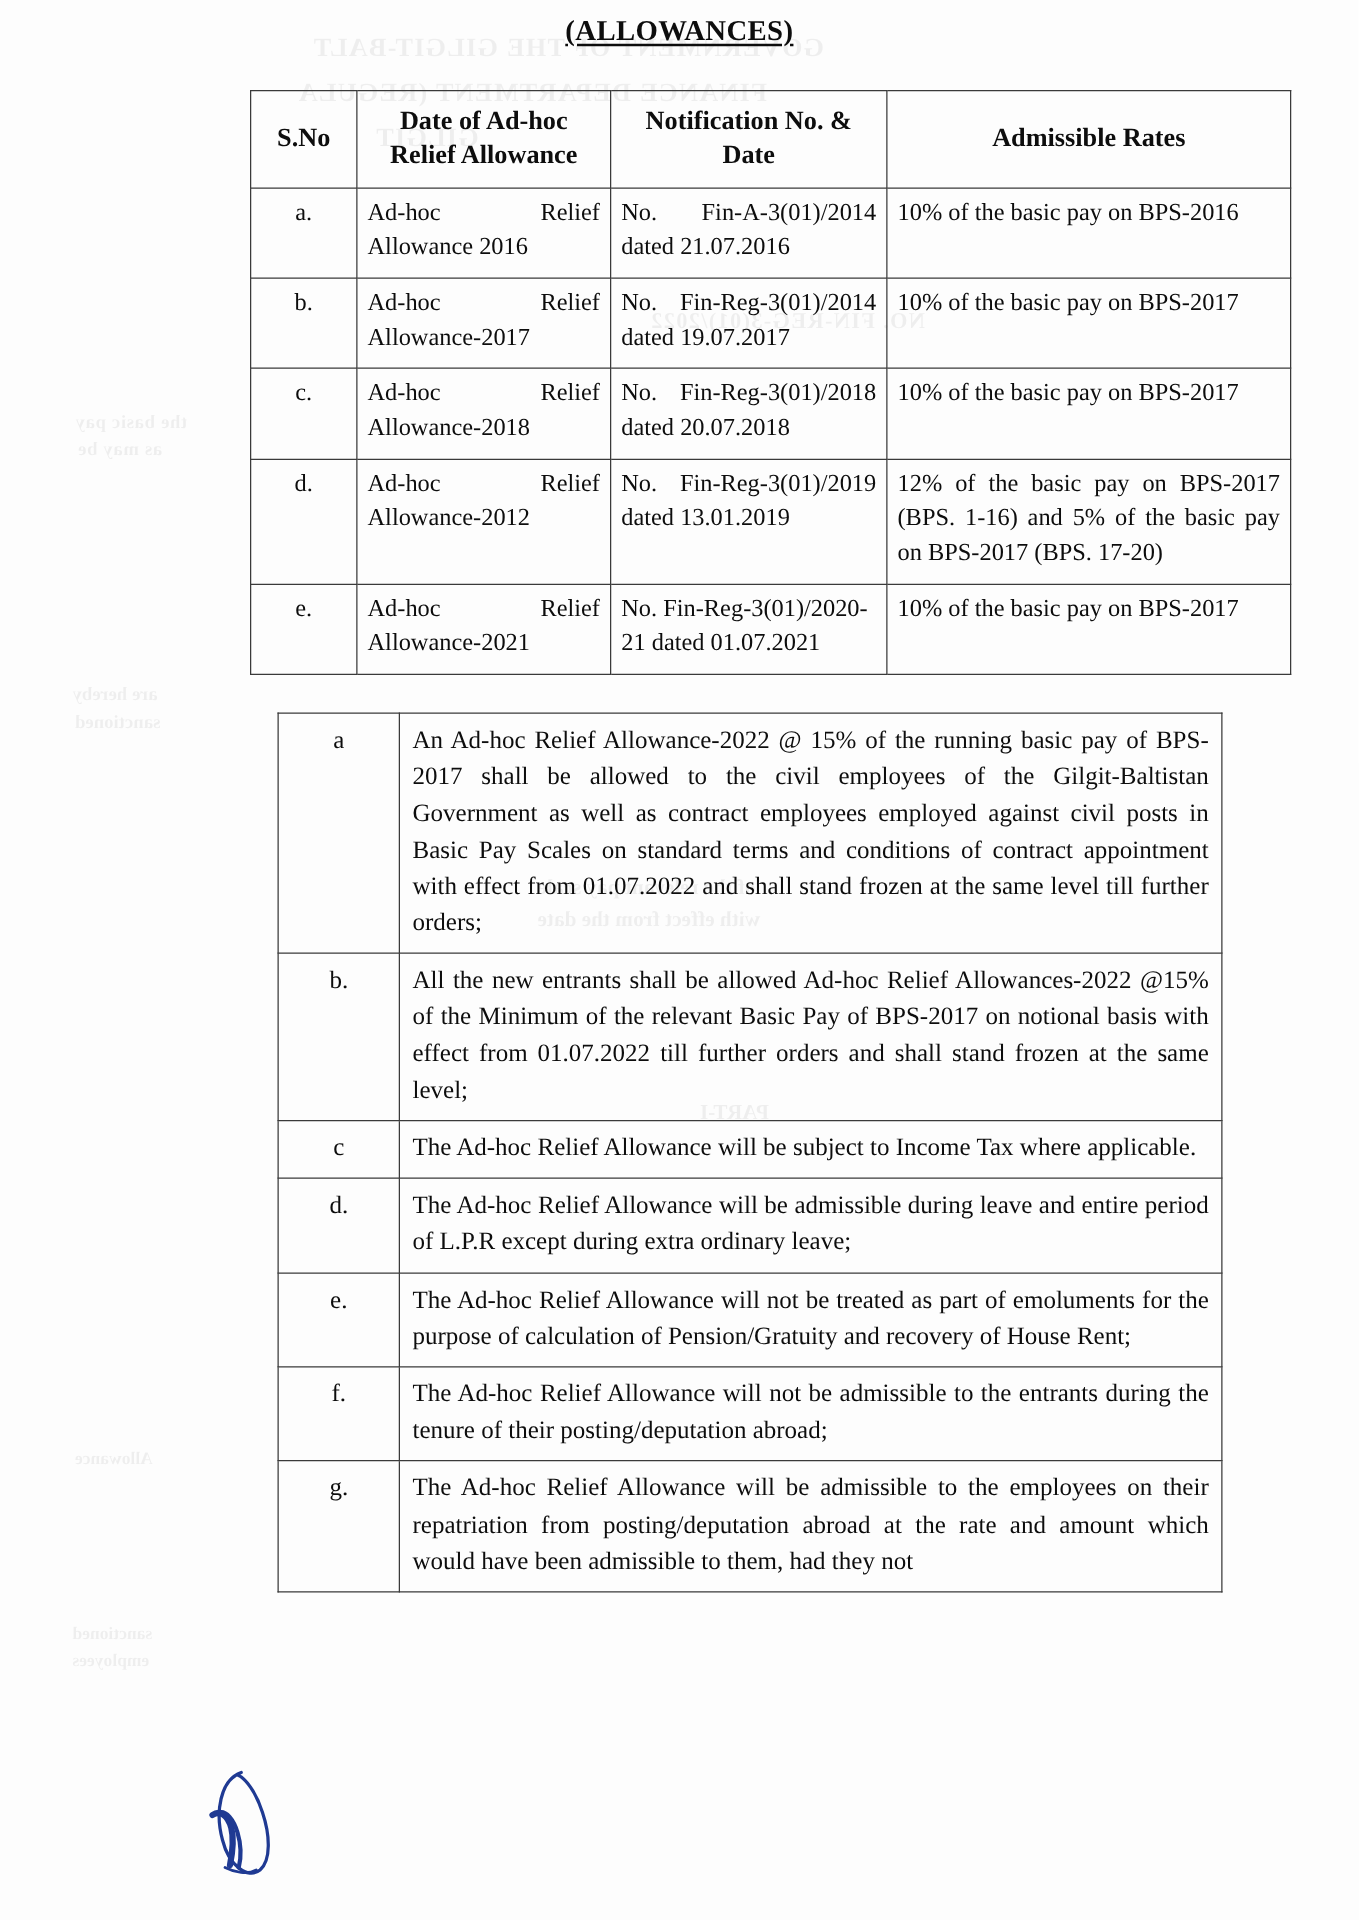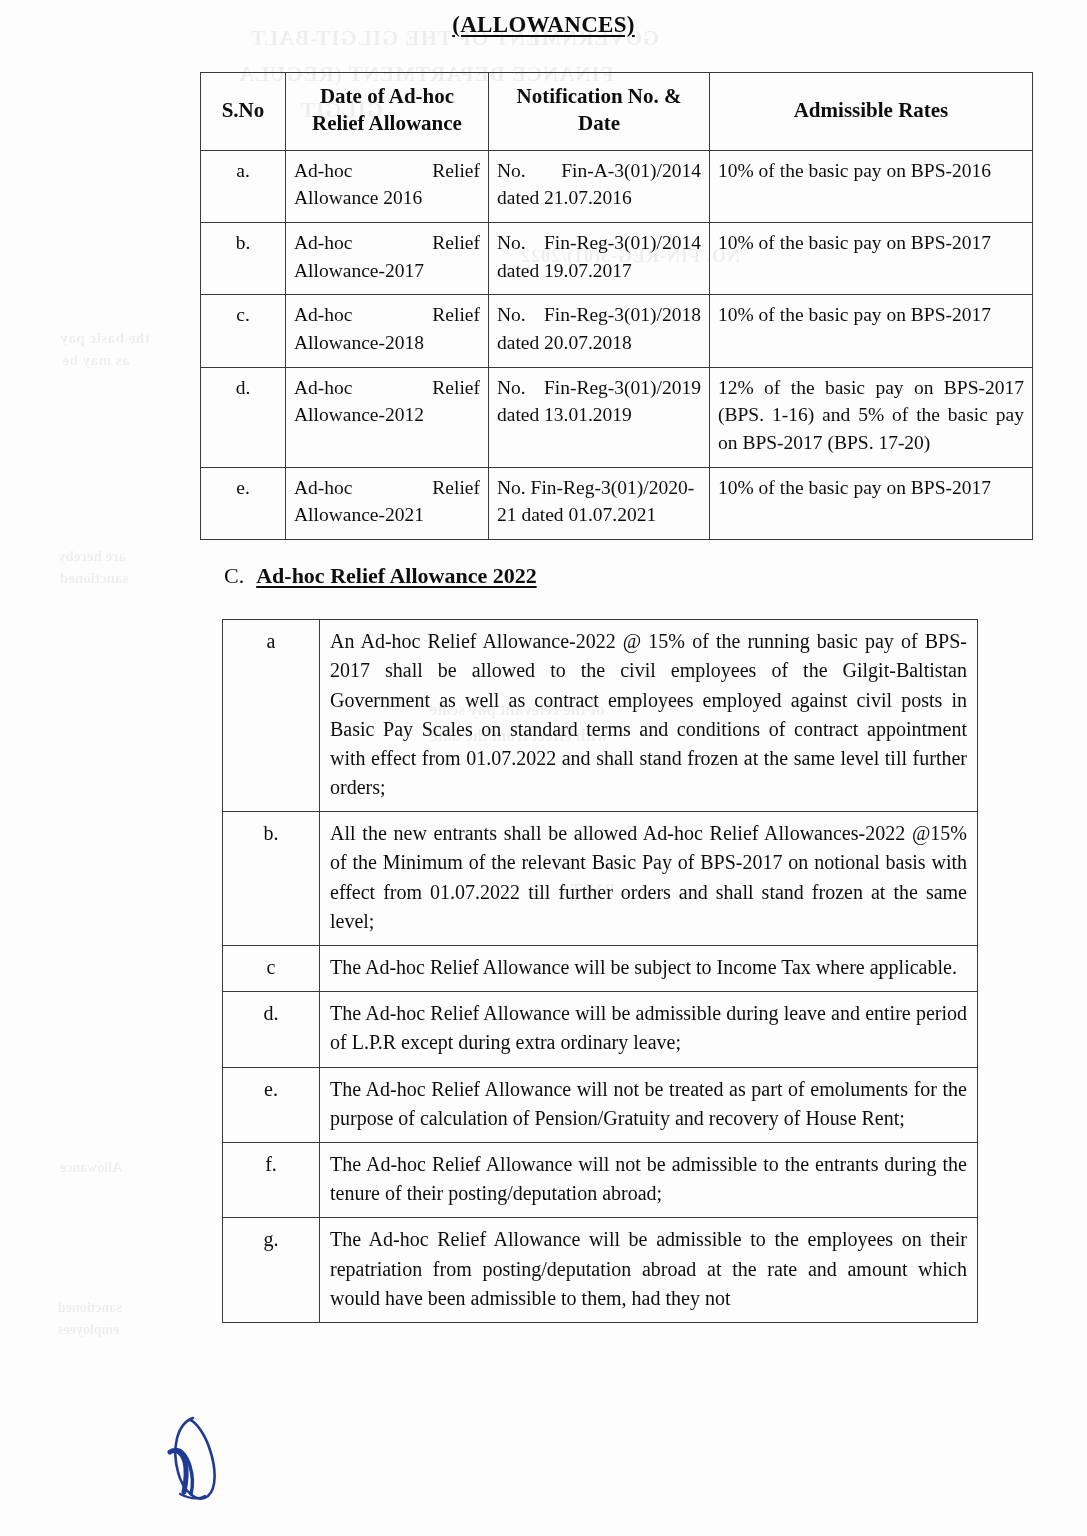--- a/index.html
+++ b/index.html
@@ -213,23 +213,20 @@
           <tr>
             <td class="c-sno">e.</td>
             <td class="c-name just-all">Ad-hoc Relief Allowance-2021</td>
             <td class="c-notif">No. Fin-Reg-3(01)/2020-21 dated 01.07.2021</td>
             <td class="c-rate just">10% of the basic pay on BPS-2017</td>
           </tr>
         </tbody>
       </table>
     </div>
 
-    <div class="sec-head">
-      <span class="letter">C.</span><span class="label">Ad-hoc Relief Allowance 2022</span>
-    </div>
 
     <div class="tbl2-wrap">
       <table class="t2">
         <tbody>
           <tr>
             <td class="c-let">a</td>
             <td class="c-body">An Ad-hoc Relief Allowance-2022 @ 15% of the running basic pay of BPS-2017 shall be allowed to the civil employees of the Gilgit-Baltistan Government as well as contract employees employed against civil posts in Basic Pay Scales on standard terms and conditions of contract appointment with effect from 01.07.2022 and shall stand frozen at the same level till further orders;</td>
           </tr>
           <tr>
             <td class="c-let">b.</td>

